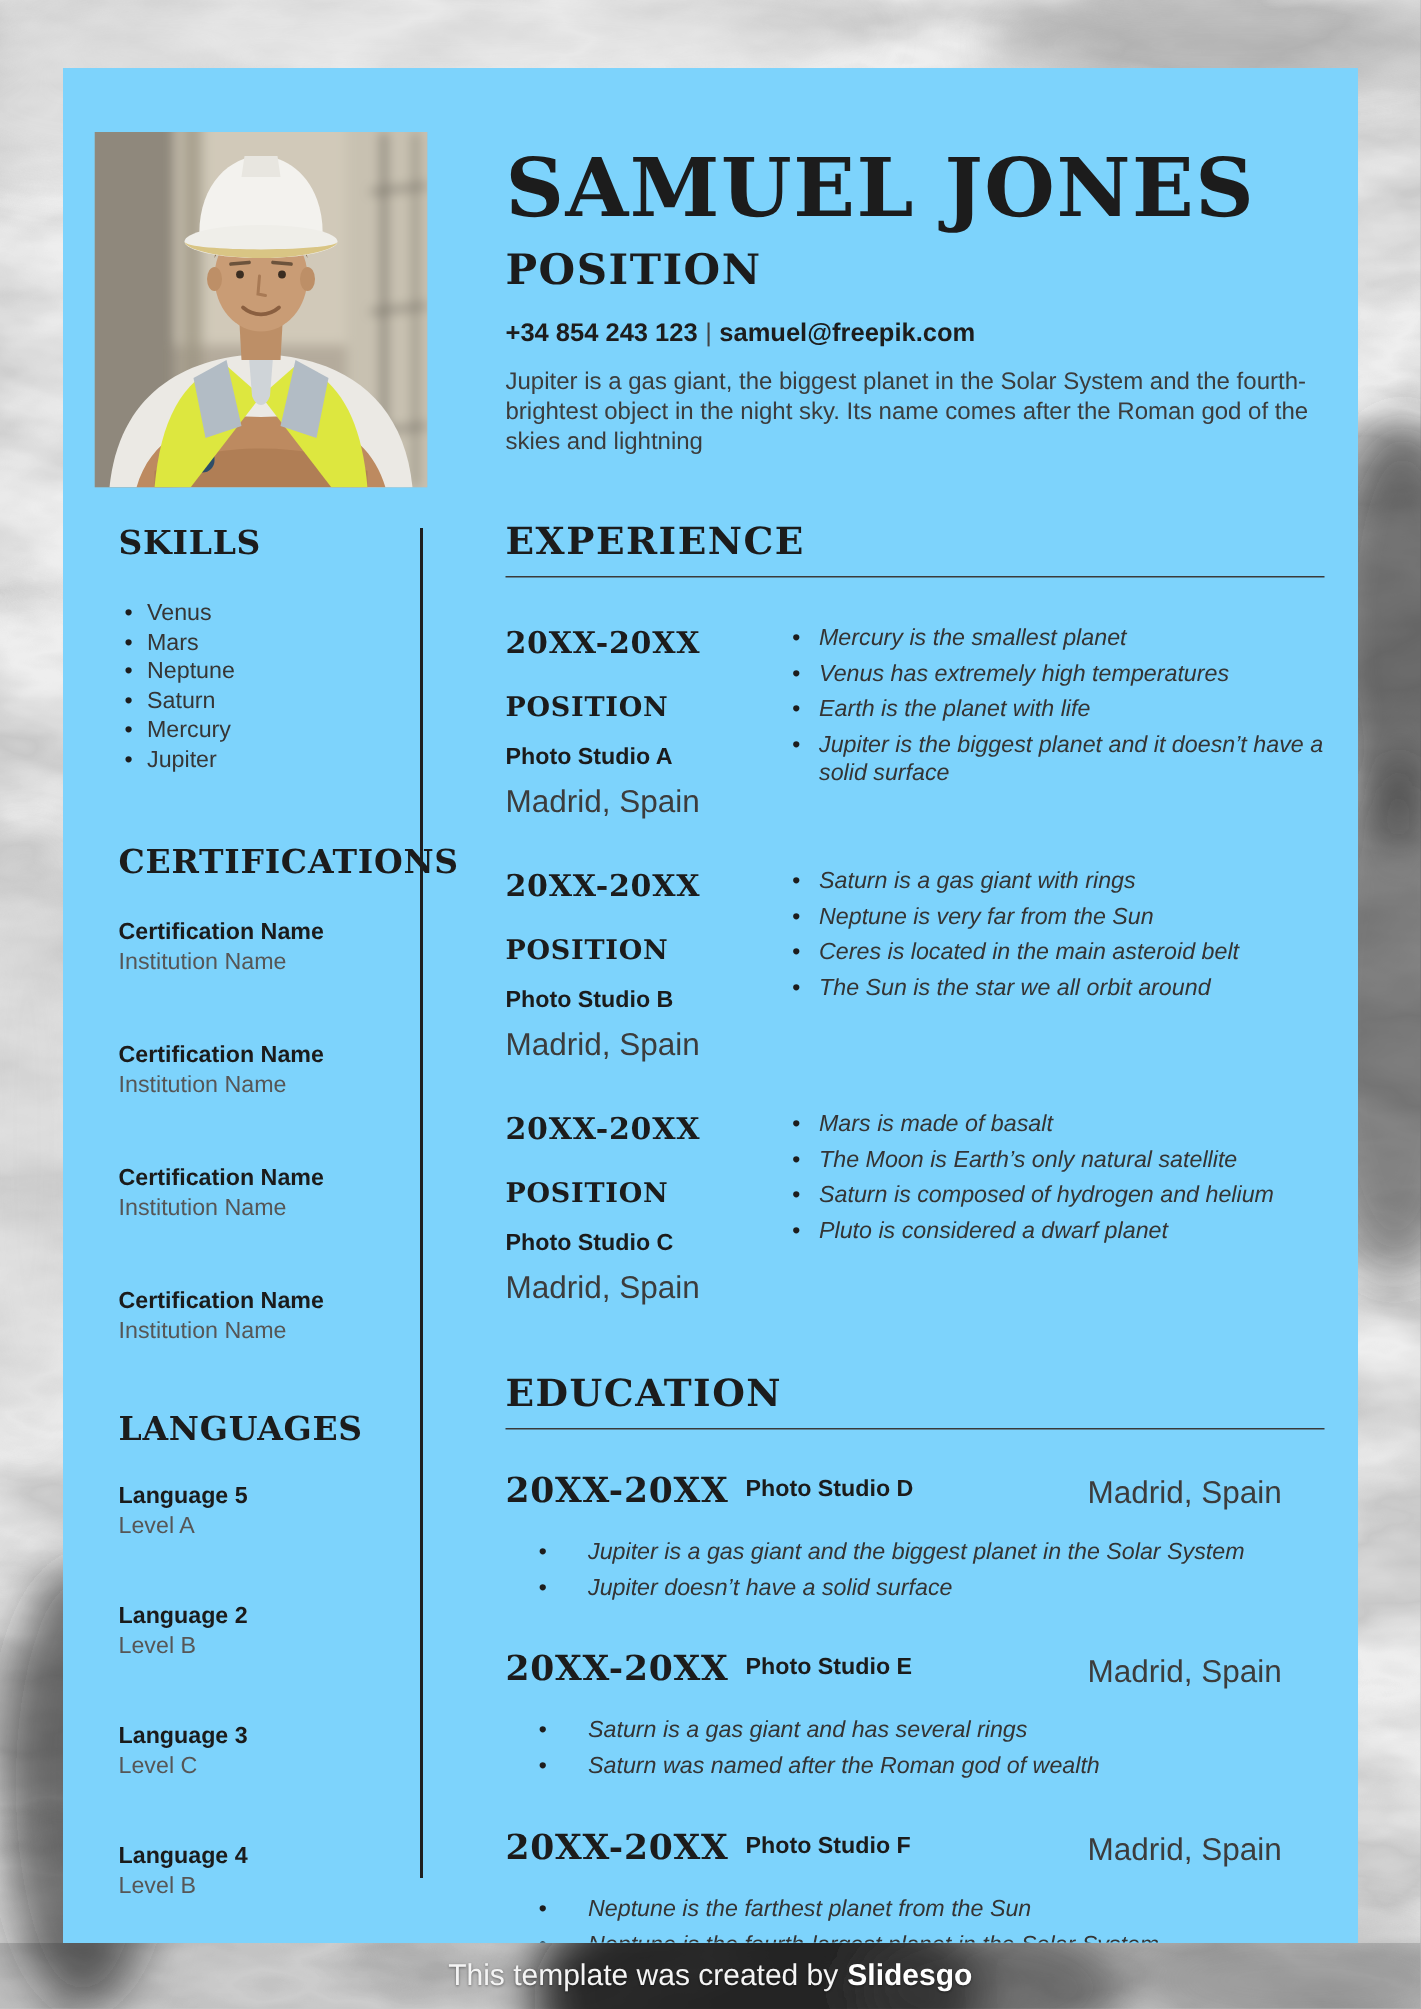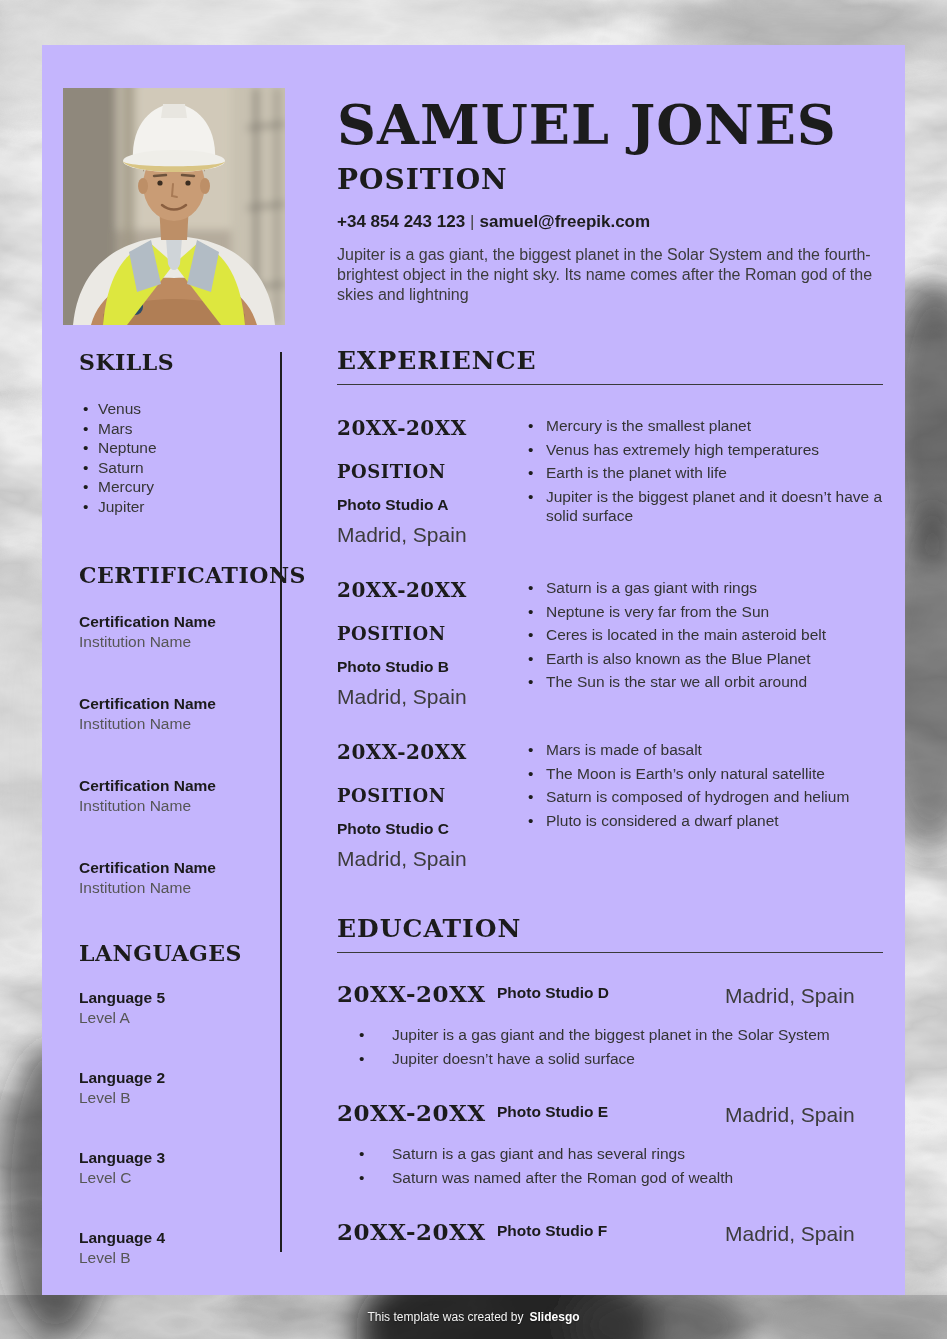--- a/index.html
+++ b/index.html
@@ -4,21 +4,21 @@
 <style>
   * { margin:0; padding:0; box-sizing:border-box; }
   html,body { width:947px; height:1339px; }
   body { font-family:"Liberation Sans", sans-serif; background:#b5b5b5; position:relative; overflow:hidden; }
 
   .stage { position:absolute; inset:0; width:947px; height:1339px; }
   .marble-bg { position:absolute; left:0; top:0; width:947px; height:1339px; display:block; }
 
   
   .page { position:absolute; left:42px; top:45px; width:863px; height:1250px;
-          background:#c4b5fd; overflow:hidden; }
+          background:#7dd3fc; overflow:hidden; }
 
   .slab { font-family:"DejaVu Serif", serif; font-weight:700; color:#1c1c1c; letter-spacing:0.5px; }
 
   
   .photo { position:absolute; left:21px; top:43px; width:222px; height:237px; overflow:hidden; }
   .photo svg { display:block; width:100%; height:100%; }
 
   
   .header { position:absolute; left:295px; top:52px; width:552px; }
   .name { font-size:54px; line-height:56px; letter-spacing:1px; }
@@ -49,35 +49,35 @@
   .sec-title { font-size:25px; line-height:28px; letter-spacing:1px; }
   .sec-rule { border:none; border-top:1.6px solid #3a3a3a; margin-top:9px; }
 
   .xp-row { display:grid; grid-template-columns:178px 1fr; margin-top:31px; }
   .dates { font-size:20px; letter-spacing:0.5px; }
   .dates-big { font-size:23px; letter-spacing:0.5px; }
   .role { font-size:18px; margin-top:21px; letter-spacing:0.5px; }
   .company { margin-top:14px; font-size:15.5px; font-weight:700; color:#1b1b1b; }
   .loc { margin-top:9px; font-size:21px; color:#3c3c3c; }
   .bullets { list-style:none; }
-  .bullets li { position:relative; padding-left:31px; font-size:15.5px; line-height:19px; color:#343434; margin-bottom:4.5px; }
+  .bullets li { position:relative; padding-left:31px; font-size:15.5px; line-height:19px; color:#343434; margin-bottom:4.5px;font-style:italic; }
   .bullets li::before { content:"\2022"; position:absolute; left:13px; color:#1d1d1d; }
 
   .edu { margin-top:44px; }
   .edu-row { display:grid; grid-template-columns:160px 228px 1fr; margin-top:27px; align-items:start; }
   .edu-row .company { margin-top:4px; }
   .edu-row .loc { margin-top:4px; }
   .edu-bullets { grid-column:1 / -1; margin-top:17px; }
   .edu-bullets li { padding-left:55px; }
   .edu-bullets li::before { left:22px; }
 
   
   .footer { position:absolute; left:0; bottom:0; width:947px; height:44px;
             display:flex; align-items:center; justify-content:center;
-            font-size:12px; color:#f4f4f4; text-shadow:0 1px 2px rgba(0,0,0,0.45); }
+            font-size:20px; color:#f4f4f4; text-shadow:0 1px 2px rgba(0,0,0,0.45); }
   .footer .brand { font-weight:700; color:#ffffff; margin-left:6px; cursor:pointer; }
 </style>
 </head>
 <body>
 
 <div class="stage">
 
   <svg class="marble-bg" width="947" height="1339" viewBox="0 0 947 1339" preserveAspectRatio="none" aria-hidden="true">
     <defs>
       <filter id="mnoise" x="-5%" y="-5%" width="110%" height="110%">
@@ -257,21 +257,20 @@
           <div class="xp-left">
             <div class="slab dates">20XX-20XX</div>
             <div class="slab role">POSITION</div>
             <div class="company">Photo Studio B</div>
             <div class="loc">Madrid, Spain</div>
           </div>
           <ul class="bullets">
             <li>Saturn is a gas giant with rings</li>
             <li>Neptune is very far from the Sun</li>
             <li>Ceres is located in the main asteroid belt</li>
-            <li>Earth is also known as the Blue Planet</li>
             <li>The Sun is the star we all orbit around</li>
           </ul>
         </div>
 
         <div class="xp-row">
           <div class="xp-left">
             <div class="slab dates">20XX-20XX</div>
             <div class="slab role">POSITION</div>
             <div class="company">Photo Studio C</div>
             <div class="loc">Madrid, Spain</div>
@@ -306,20 +305,24 @@
           <ul class="bullets edu-bullets">
             <li>Saturn is a gas giant and has several rings</li>
             <li>Saturn was named after the Roman god of wealth</li>
           </ul>
         </div>
 
         <div class="edu-row">
           <div class="slab dates-big">20XX-20XX</div>
           <div class="company">Photo Studio F</div>
           <div class="loc">Madrid, Spain</div>
+          <ul class="bullets edu-bullets">
+            <li>Neptune is the farthest planet from the Sun</li>
+            <li>Neptune is the fourth-largest planet in the Solar System</li>
+          </ul>
         </div>
       </div>
 
     </div>
   </div>
 
   <div class="footer">
     <span>This template was created by</span>
     <span class="brand">Slidesgo</span>
   </div>

